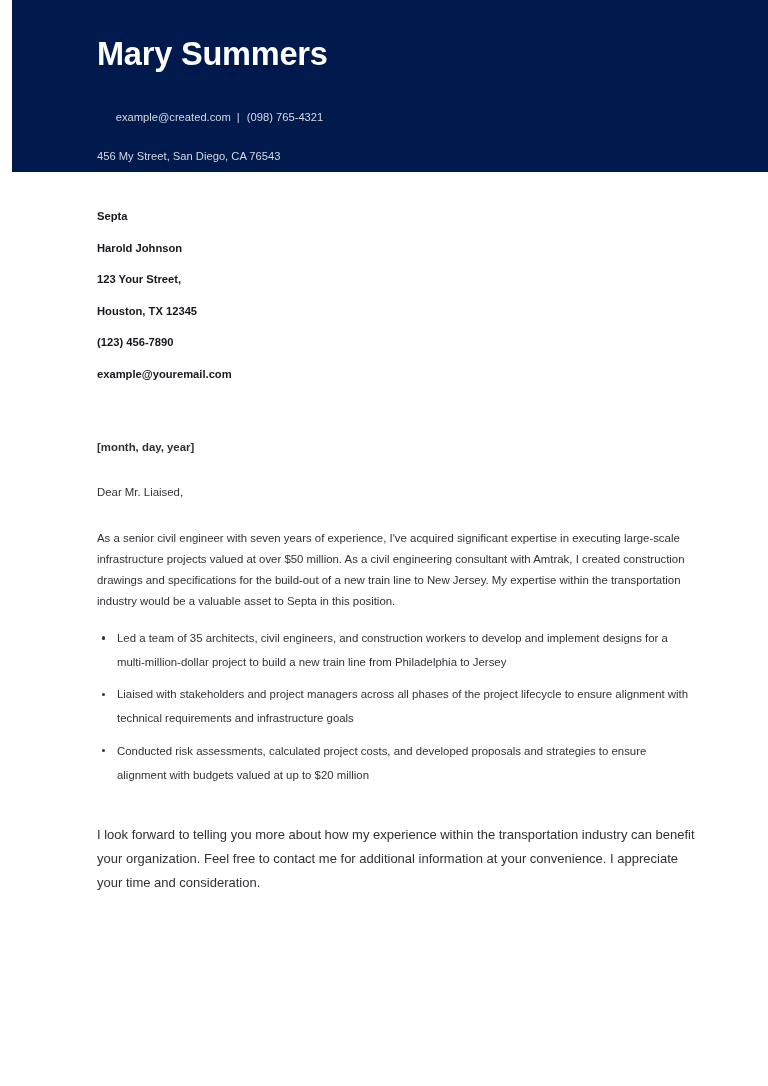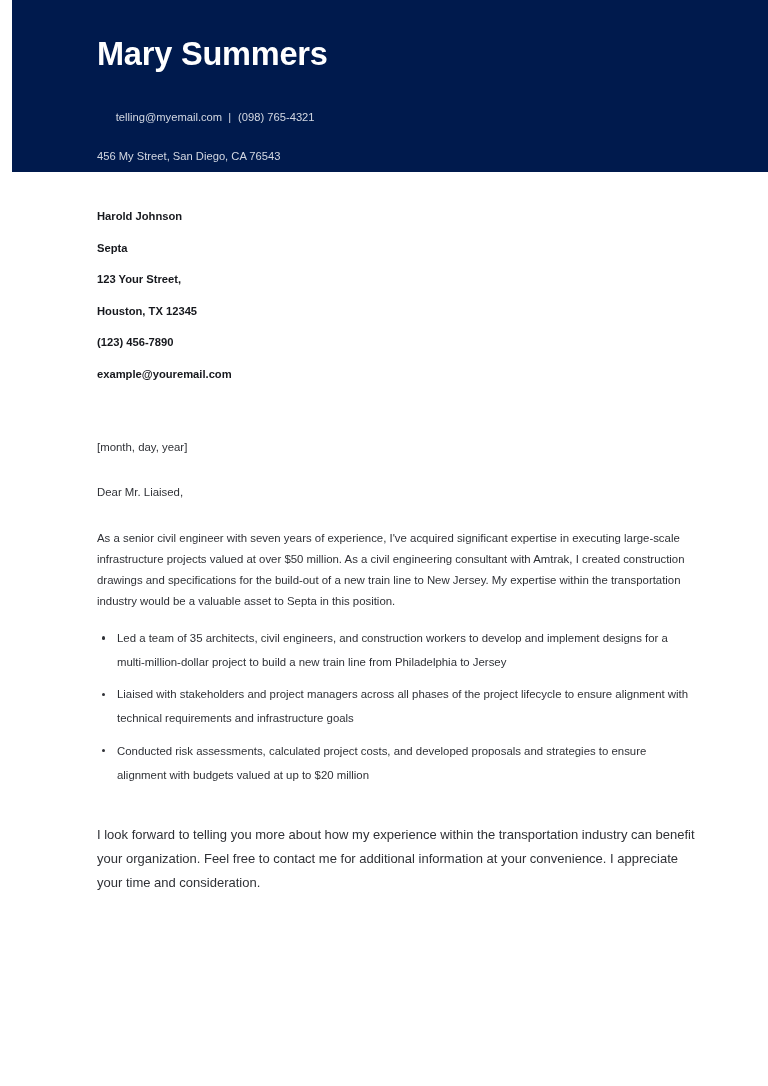--- a/index.html
+++ b/index.html
@@ -80,20 +80,21 @@
     line-height: 1;
     margin: 0 0 20.3px 0;
   }
 
   .date-line {
     color: #2f3136;
     font-size: 11.4px;
     line-height: 1;
     margin: 0;
     padding-top: 42px;
+    font-weight: bold;
   }
   .salutation {
     color: #2f3136;
     font-size: 11.4px;
     line-height: 1;
     margin: 0;
     padding-top: 34px;
   }
 
   .body-paragraph {
@@ -146,31 +147,31 @@
 </style>
 </head>
 <body>
 
 <div id="page">
 
   <div class="letter-header">
     <h1 class="sender-name">Mary Summers</h1>
 
     <div class="sender-contact-line">
-      <span>telling@myemail.com</span><span class="sender-contact-sep">|</span><span>(098) 765-4321</span>
+      <span>example@created.com</span><span class="sender-contact-sep">|</span><span>(098) 765-4321</span>
     </div>
 
     <div class="sender-address-line">456 My Street, San Diego, CA 76543</div>
   </div>
 
   <div class="letter-body">
 
     <div class="recipient-block">
+      <div class="recipient-line">Septa</div>
       <div class="recipient-line">Harold Johnson</div>
-      <div class="recipient-line">Septa</div>
       <div class="recipient-line">123 Your Street,</div>
       <div class="recipient-line">Houston, TX 12345</div>
       <div class="recipient-line">(123) 456-7890</div>
       <div class="recipient-line">example@youremail.com</div>
     </div>
 
     <div class="date-line">[month, day, year]</div>
 
     <div class="salutation">Dear Mr. Liaised,</div>
 

